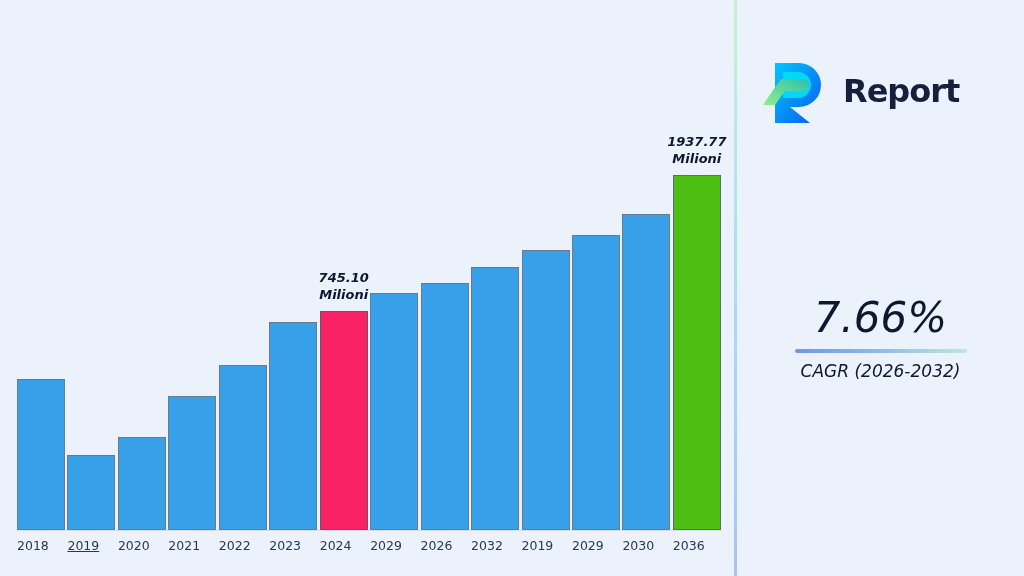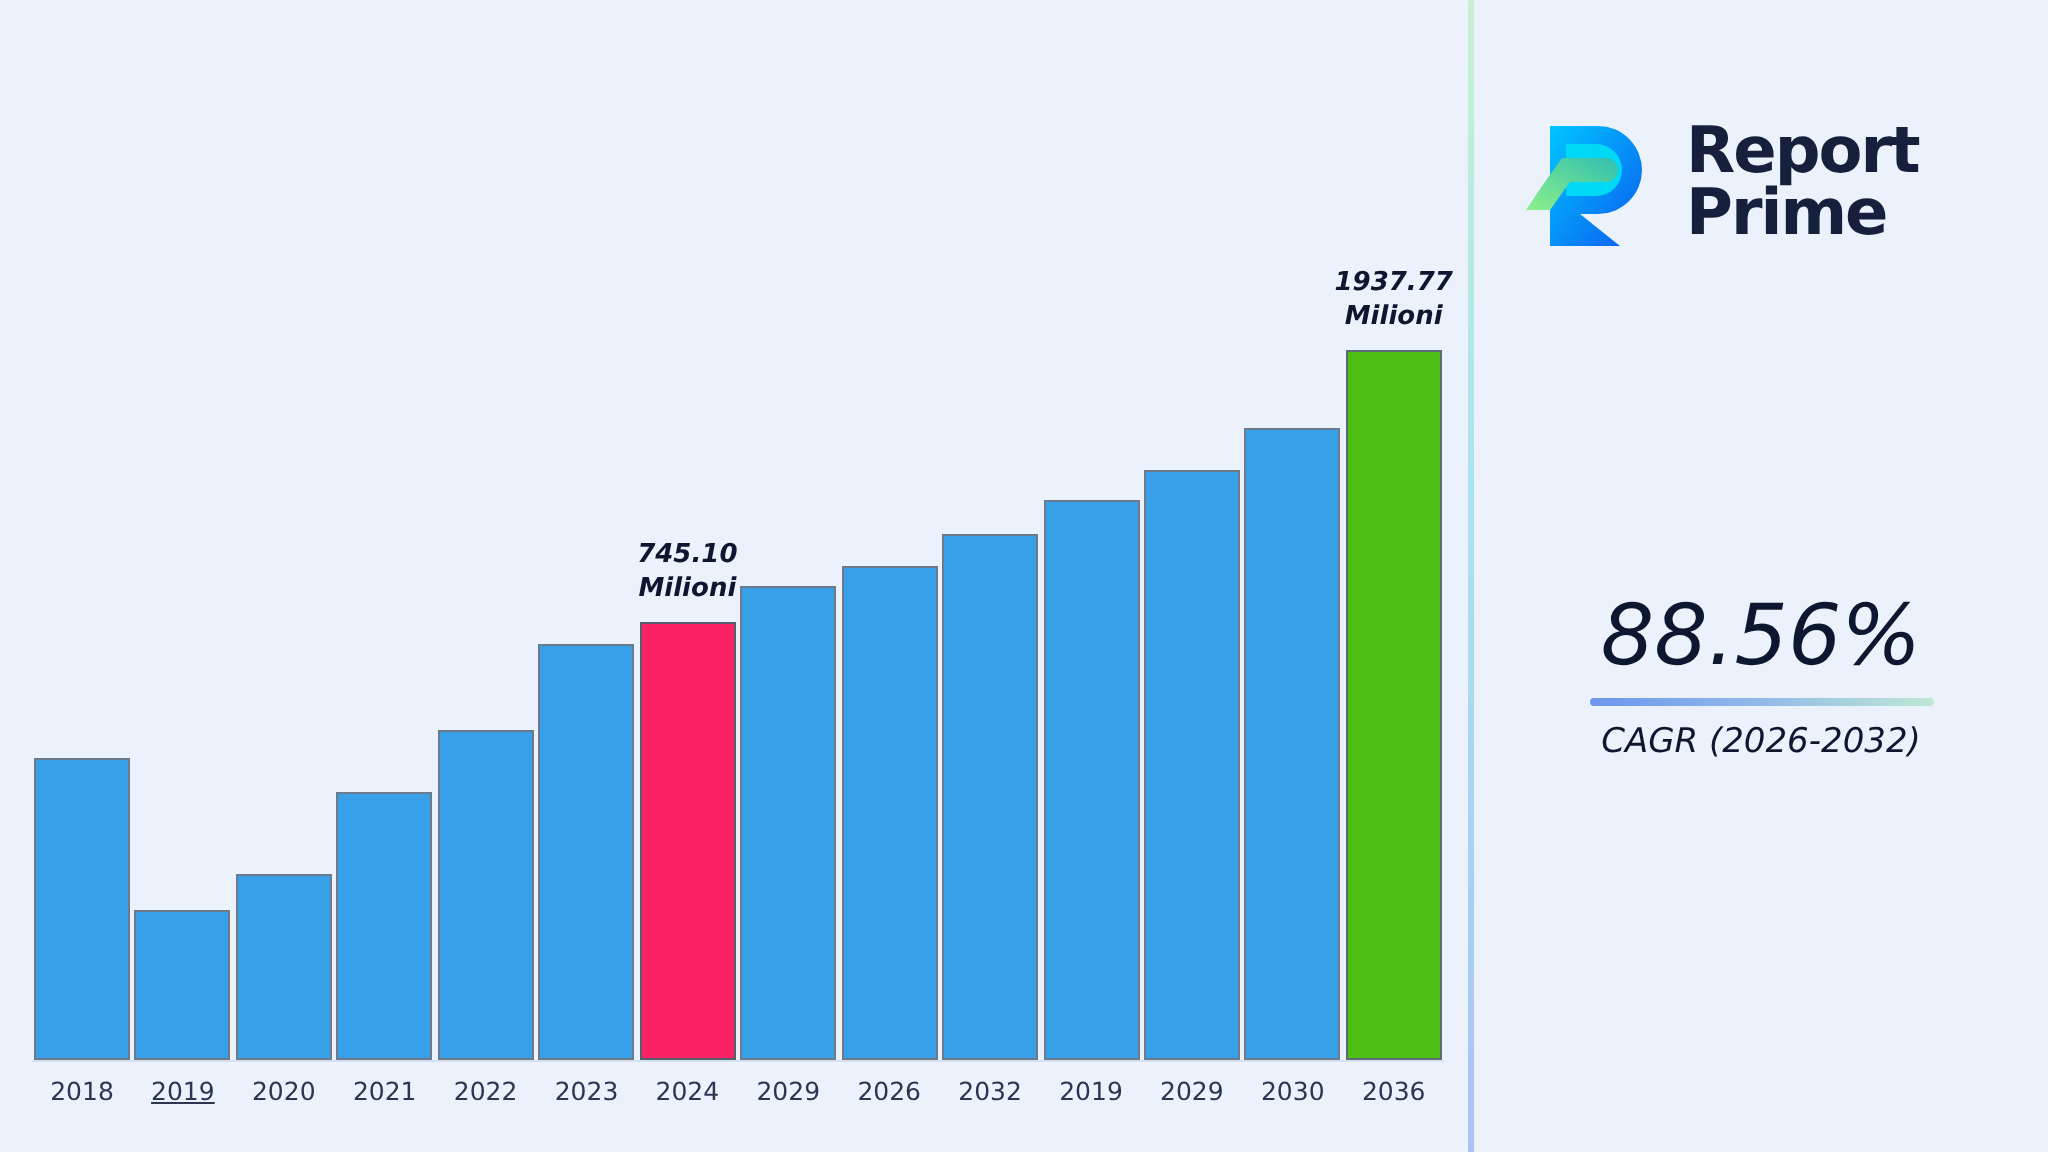--- a/index.html
+++ b/index.html
@@ -41,21 +41,20 @@
     position:absolute;
     width:110px; text-align:center;
     font-style:italic; font-weight:700;
     font-size:13px; line-height:17px;
     color:#0d1730;
     white-space:pre-line;
   }
 
   .xtick{
     position:absolute; top:538px; width:48px;
-    text-align:center;
     font-size:12.5px; color:#2b3752;
     font-family:"DejaVu Sans", sans-serif;
   }
 
   
   #divider{
     position:absolute; left:734px; top:0; width:3px; height:576px;
     background:linear-gradient(to bottom,#c8f0d2 0%,#b9ecdf 18%,#a8e4ef 42%,#a9d4f3 70%,#a9c2f5 100%);
   }
 
@@ -162,23 +161,22 @@
 
         <path d="M24 15 H39 a13 13 0 0 1 0 26 H24 z" fill="#00d9f5"></path>
 
         <path d="M31 22 H38 a6 6 0 0 1 0 12 H31 z" fill="#ebf2fc"></path>
 
         <path d="M12 36 L22 22 H44 a6 6 0 0 1 0 12 H26 L16 48 H4 z" fill="url(#gGreen)"></path>
       </svg>
     </span>
     <span id="logo-text">
       <span>Report</span><br>
-      <span>Prime</span>
     </span>
   </div>
 
   <div id="cagr-block">
-    <div id="cagr-value">88.56%</div>
+    <div id="cagr-value">7.66%</div>
     <div id="cagr-rule"></div>
     <div id="cagr-caption">CAGR (2026-2032)</div>
   </div>
 
 </div>
 
 </body></html>

